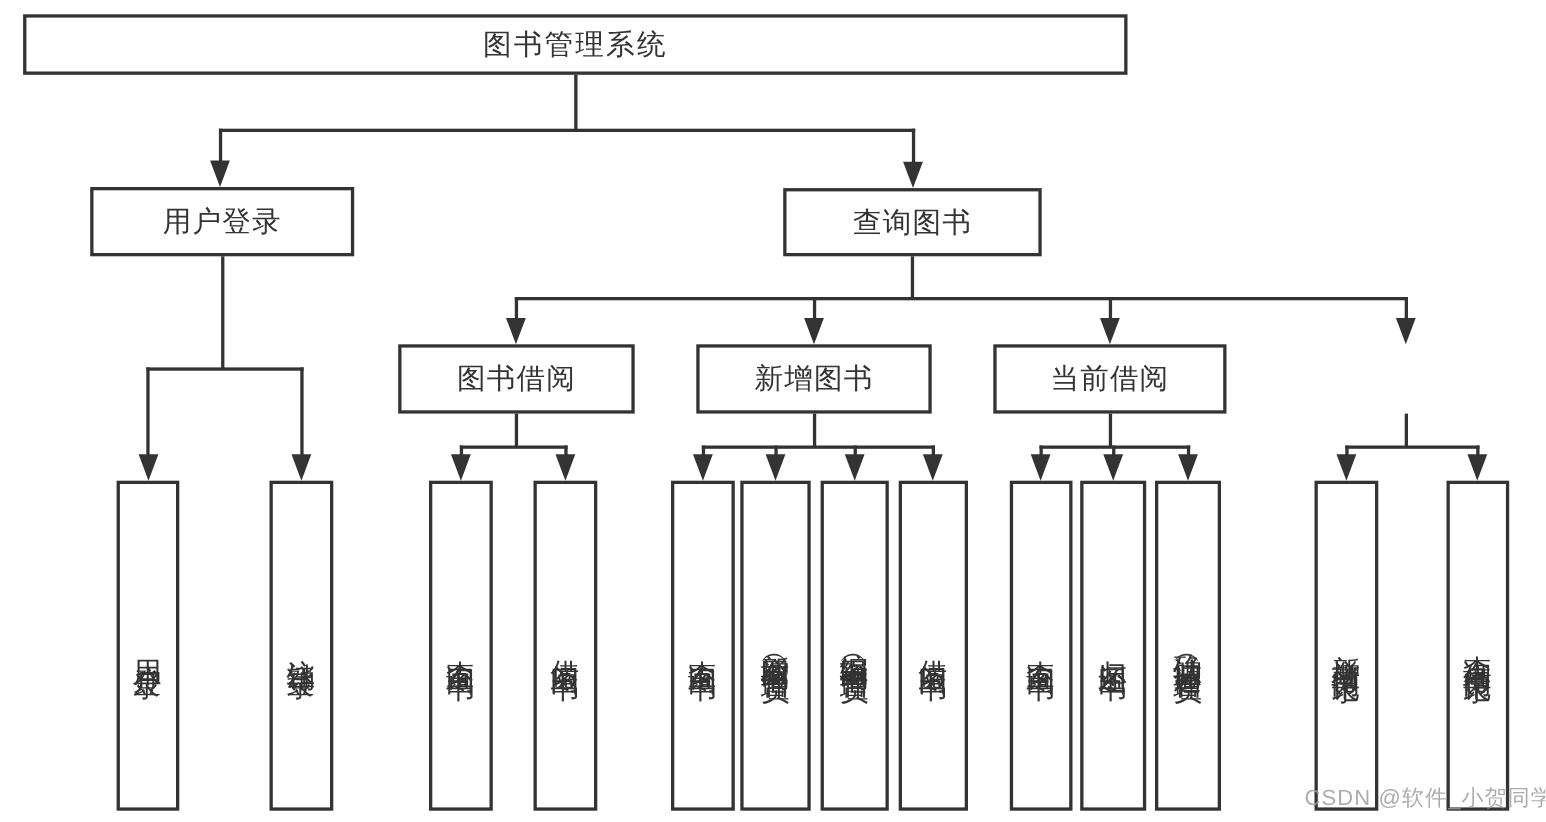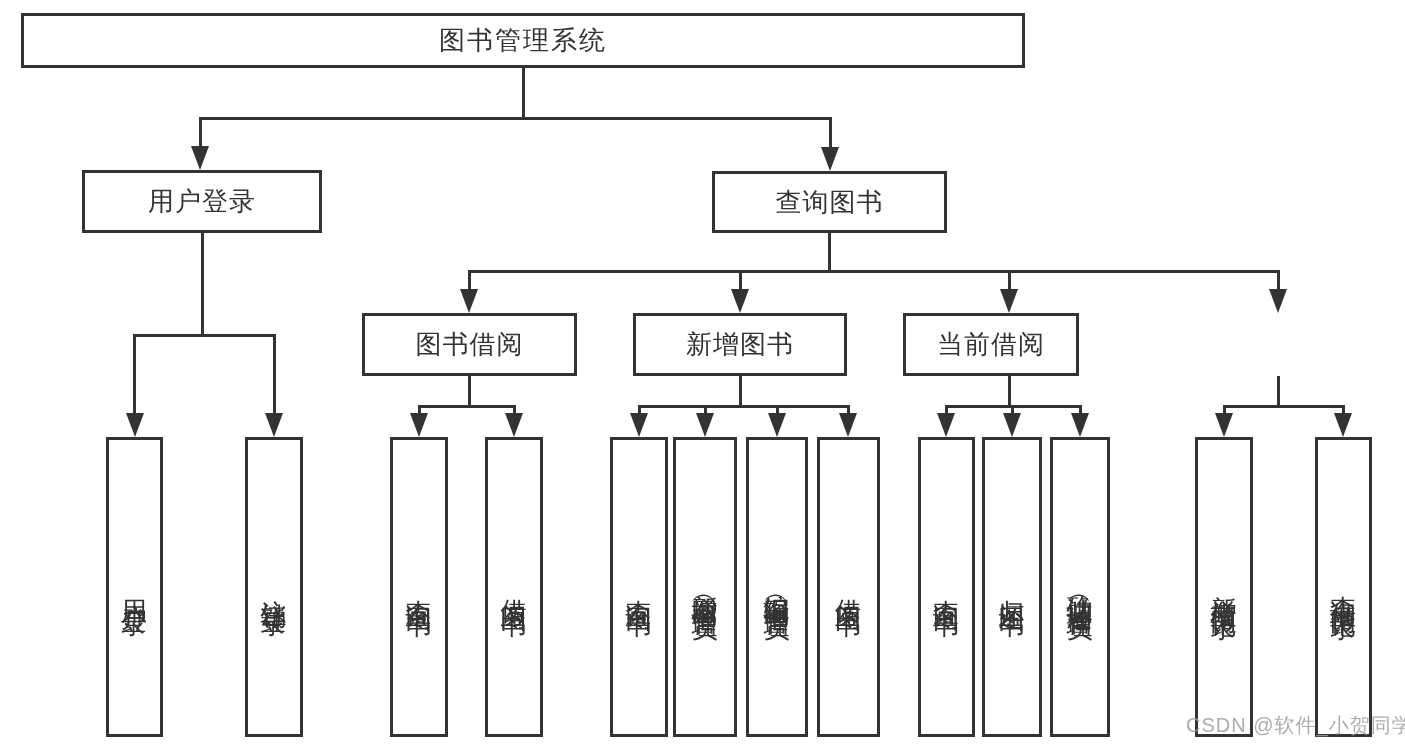--- a/index.html
+++ b/index.html
@@ -44,21 +44,21 @@
   <div class="box rootbox" style="left:21px;top:13px;width:1004px;height:55px">图书管理系统</div>
 
   <div class="box hbox" style="left:82px;top:170px;width:240px;height:63px">用户登录</div>
 
   <div class="box hbox" style="left:712px;top:171px;width:235px;height:62px">查询图书</div>
 
   <div class="box hbox" style="left:362px;top:313px;width:215px;height:63px">图书借阅</div>
 
   <div class="box hbox" style="left:633px;top:313px;width:214px;height:63px">新增图书</div>
 
-  <div class="box hbox" style="left:903px;top:313px;width:176px;height:63px">当前借阅</div>
+  <div class="box hbox" style="left:903px;top:313px;width:212px;height:63px">当前借阅</div>
 
 
   <div class="box vbox" style="left:106px;top:437px;width:57px;height:300px">用户登录</div>
 
   <div class="box vbox" style="left:245px;top:437px;width:58px;height:300px">注销登录</div>
 
   <div class="box vbox" style="left:390px;top:437px;width:58px;height:300px">查询图书</div>
 
   <div class="box vbox" style="left:485px;top:437px;width:58px;height:300px">借阅图书</div>
 

